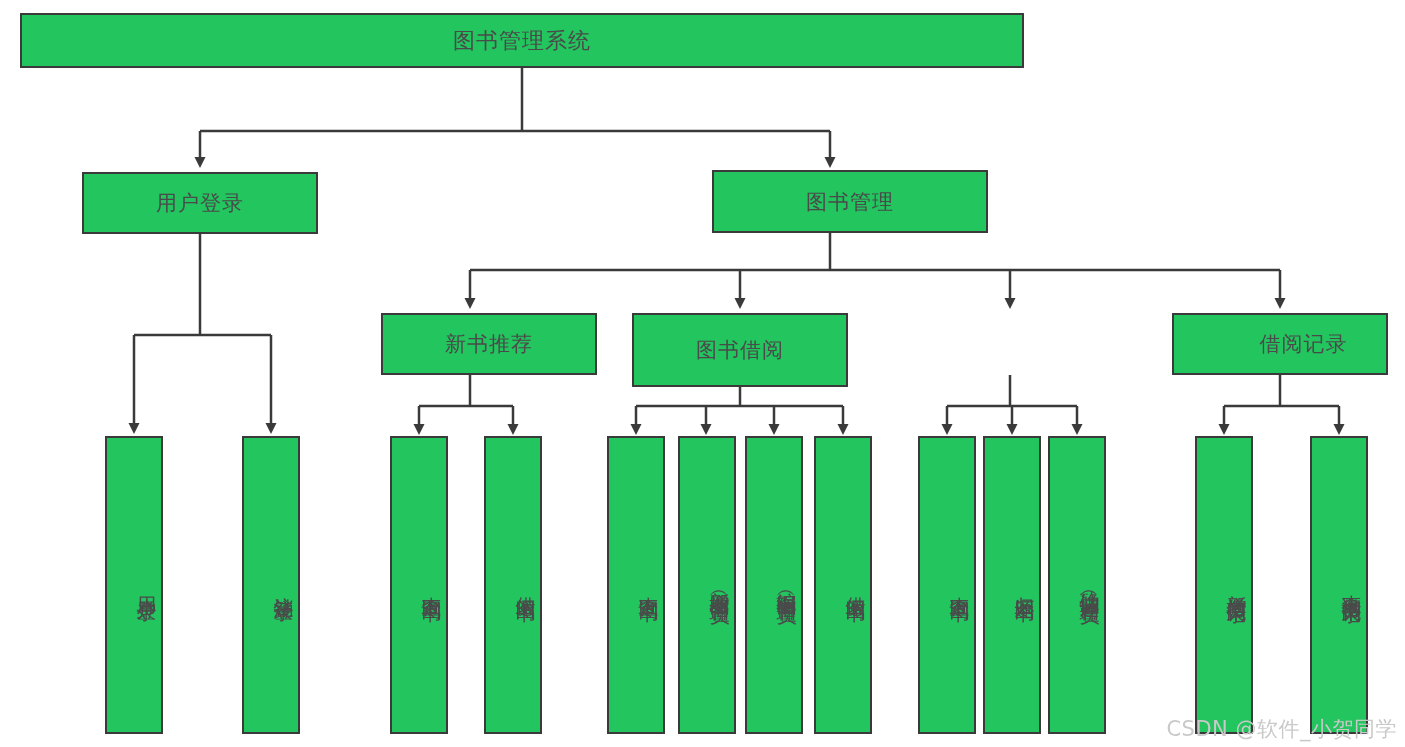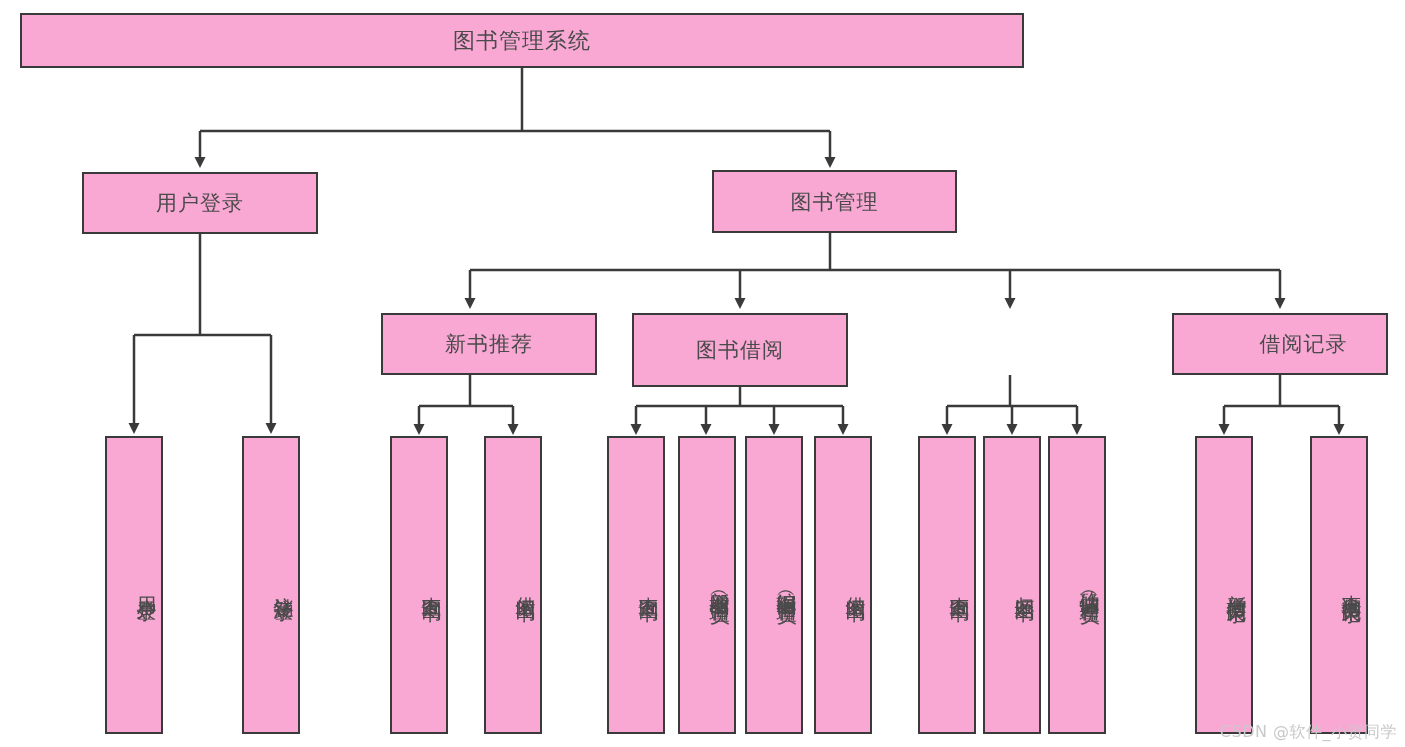--- a/index.html
+++ b/index.html
@@ -1,25 +1,25 @@
 <!DOCTYPE html>
 <html><head>
 <meta charset="utf-8">
 <style>
   html,body{margin:0;padding:0;background:#ffffff;}
   body{width:1405px;height:747px;font-family:"DejaVu Sans","Liberation Sans",sans-serif;}
   #stage{position:relative;width:1405px;height:747px;overflow:hidden;background:#fff;}
   #wires{position:absolute;left:0;top:0;width:1405px;height:747px;}
-  .node{position:absolute;box-sizing:border-box;border:2.5px solid #3a3a3a;background:#f9a8d4;
+  .node{position:absolute;box-sizing:border-box;border:2.5px solid #3a3a3a;background:#22c55e;
         display:flex;align-items:center;justify-content:center;color:#4a4a4a;}
   .node.h{font-size:21px;letter-spacing:1px;}
   .node.v{font-size:20px;letter-spacing:2px;writing-mode:vertical-rl;text-orientation:upright;
           padding-top:6px;padding-bottom:6px;align-items:flex-start;justify-content:center;}
   .node.root{font-size:22px;}
-  .wm{position:absolute;right:8px;bottom:4px;font-size:16px;color:#c9c9c9;white-space:nowrap;
+  .wm{position:absolute;right:8px;bottom:4px;font-size:21px;color:#c9c9c9;white-space:nowrap;
       letter-spacing:.5px;margin-top:15px;}
 </style>
 </head>
 <body>
 
 <div id="stage">
 
   <svg id="wires" viewBox="0 0 1405 747">
     <defs>
       <marker id="arw" markerWidth="12" markerHeight="12" refX="1" refY="5.5" orient="auto" markerUnits="userSpaceOnUse">
@@ -66,21 +66,21 @@
       <path d="M1280,375 L1280,406"></path>
       <path d="M1224,406 L1339,406"></path>
       <path d="M1224,406 L1224,425" marker-end="url(#arw)"></path>
       <path d="M1339,406 L1339,425" marker-end="url(#arw)"></path>
     </g>
   </svg>
 
   <div class="node h root" style="left:20px;top:13px;width:1004px;height:55px;">图书管理系统</div>
 
   <div class="node h" style="left:82px;top:172px;width:236px;height:62px;">用户登录</div>
-  <div class="node h" style="left:712px;top:170px;width:245px;height:63px;">图书管理</div>
+  <div class="node h" style="left:712px;top:170px;width:276px;height:63px;">图书管理</div>
 
   <div class="node h" style="left:381px;top:313px;width:216px;height:62px;">新书推荐</div>
   <div class="node h" style="left:632px;top:313px;width:216px;height:74px;">图书借阅</div>
   <div class="node h" style="left:1172px;top:313px;width:216px;height:62px;padding-left:47px;">借阅记录</div>
 
   <div class="node v" style="left:105px;top:436px;width:58px;height:298px;">用户登录</div>
   <div class="node v" style="left:242px;top:436px;width:58px;height:298px;">注销登录</div>
 
   <div class="node v" style="left:390px;top:436px;width:58px;height:298px;">查询图书</div>
   <div class="node v" style="left:484px;top:436px;width:58px;height:298px;">借阅图书</div>

